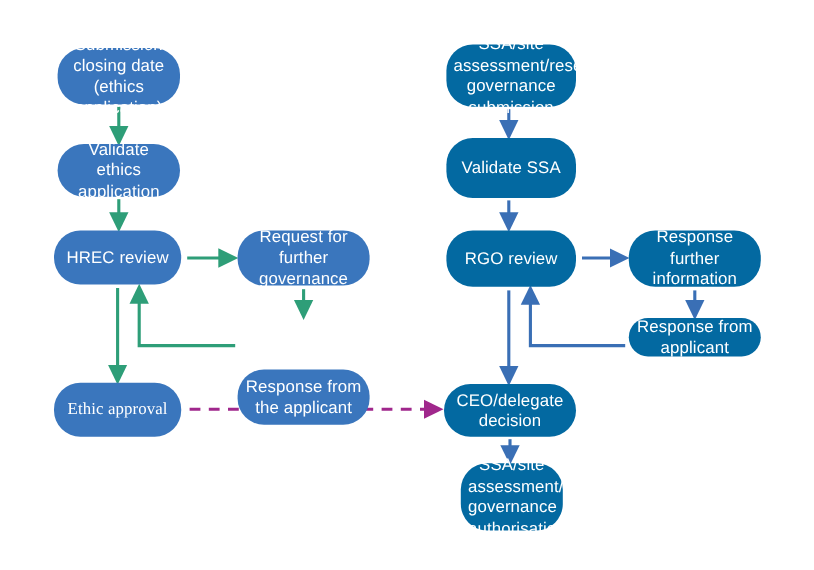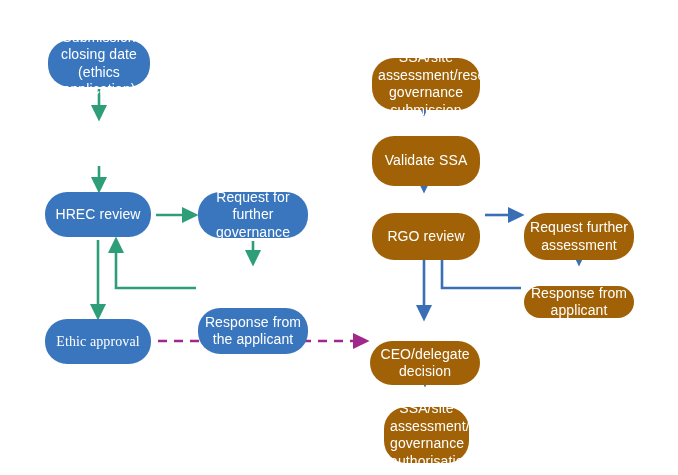--- a/index.html
+++ b/index.html
@@ -28,21 +28,21 @@
     border-radius: 22px;
     line-height: 1.25;
     padding: 4px 6px;
     letter-spacing: 0.1px;
   }
   .node span {
     display: block;
     width: 100%;
   }
   .node.blue  { background: #3a76bd; }
-  .node.orange{ background: #a16207; margin-top: 21px; }
+  .node.orange{ background: #0369a1; }
 
   .fs9  { font-size: 14px; }
 
   svg.edges {
     position: absolute;
     left: 0;
     top: 0;
     width: 678px;
     height: 475px;
     pointer-events: none;
@@ -85,20 +85,23 @@
       <line x1="425" y1="366" x2="425" y2="379" marker-end="url(#ah-blue)"></line>
     </g>
 
     <line x1="158" y1="341" x2="361" y2="341" stroke="#a0278c" stroke-width="2.6" stroke-dasharray="9 7" marker-end="url(#ah-purple)"></line>
   </svg>
 
   <div class="node blue fs9" style="left:48px;top:40px;width:102px;height:47px;">
     <span>Submission closing date (ethics application)</span>
   </div>
 
+  <div class="node blue fs9" style="left:48px;top:120px;width:102px;height:44px;">
+    <span>Validate ethics application</span>
+  </div>
 
   <div class="node blue fs9" style="left:45px;top:192px;width:106px;height:45px;">
     <span>HREC review</span>
   </div>
 
   <div class="node blue fs9" style="left:198px;top:192px;width:110px;height:46px;">
     <span>Request for further governance</span>
   </div>
 
   <div class="node blue fs9" style="left:198px;top:265px;width:110px;height:46px;margin-top:43px;">
@@ -115,21 +118,21 @@
 
   <div class="node orange fs9" style="left:372px;top:115px;width:108px;height:50px;">
     <span>Validate SSA</span>
   </div>
 
   <div class="node orange fs9" style="left:372px;top:192px;width:108px;height:47px;">
     <span>RGO review</span>
   </div>
 
   <div class="node orange fs9" style="left:524px;top:192px;width:110px;height:47px;">
-    <span>Request further assessment</span>
+    <span>Response further information</span>
   </div>
 
   <div class="node orange fs9" style="left:524px;top:265px;width:110px;height:32px;">
     <span>Response from applicant</span>
   </div>
 
   <div class="node orange fs9" style="left:370px;top:320px;width:110px;height:44px;">
     <span>CEO/delegate decision</span>
   </div>
 

